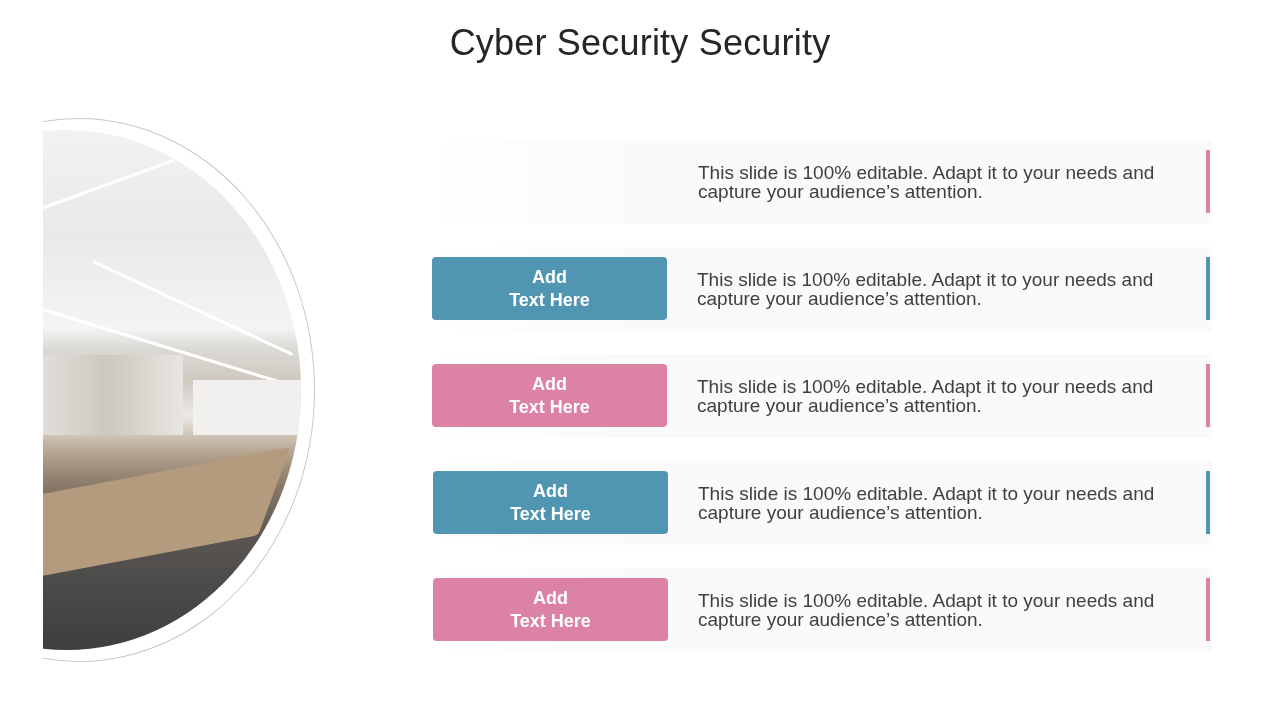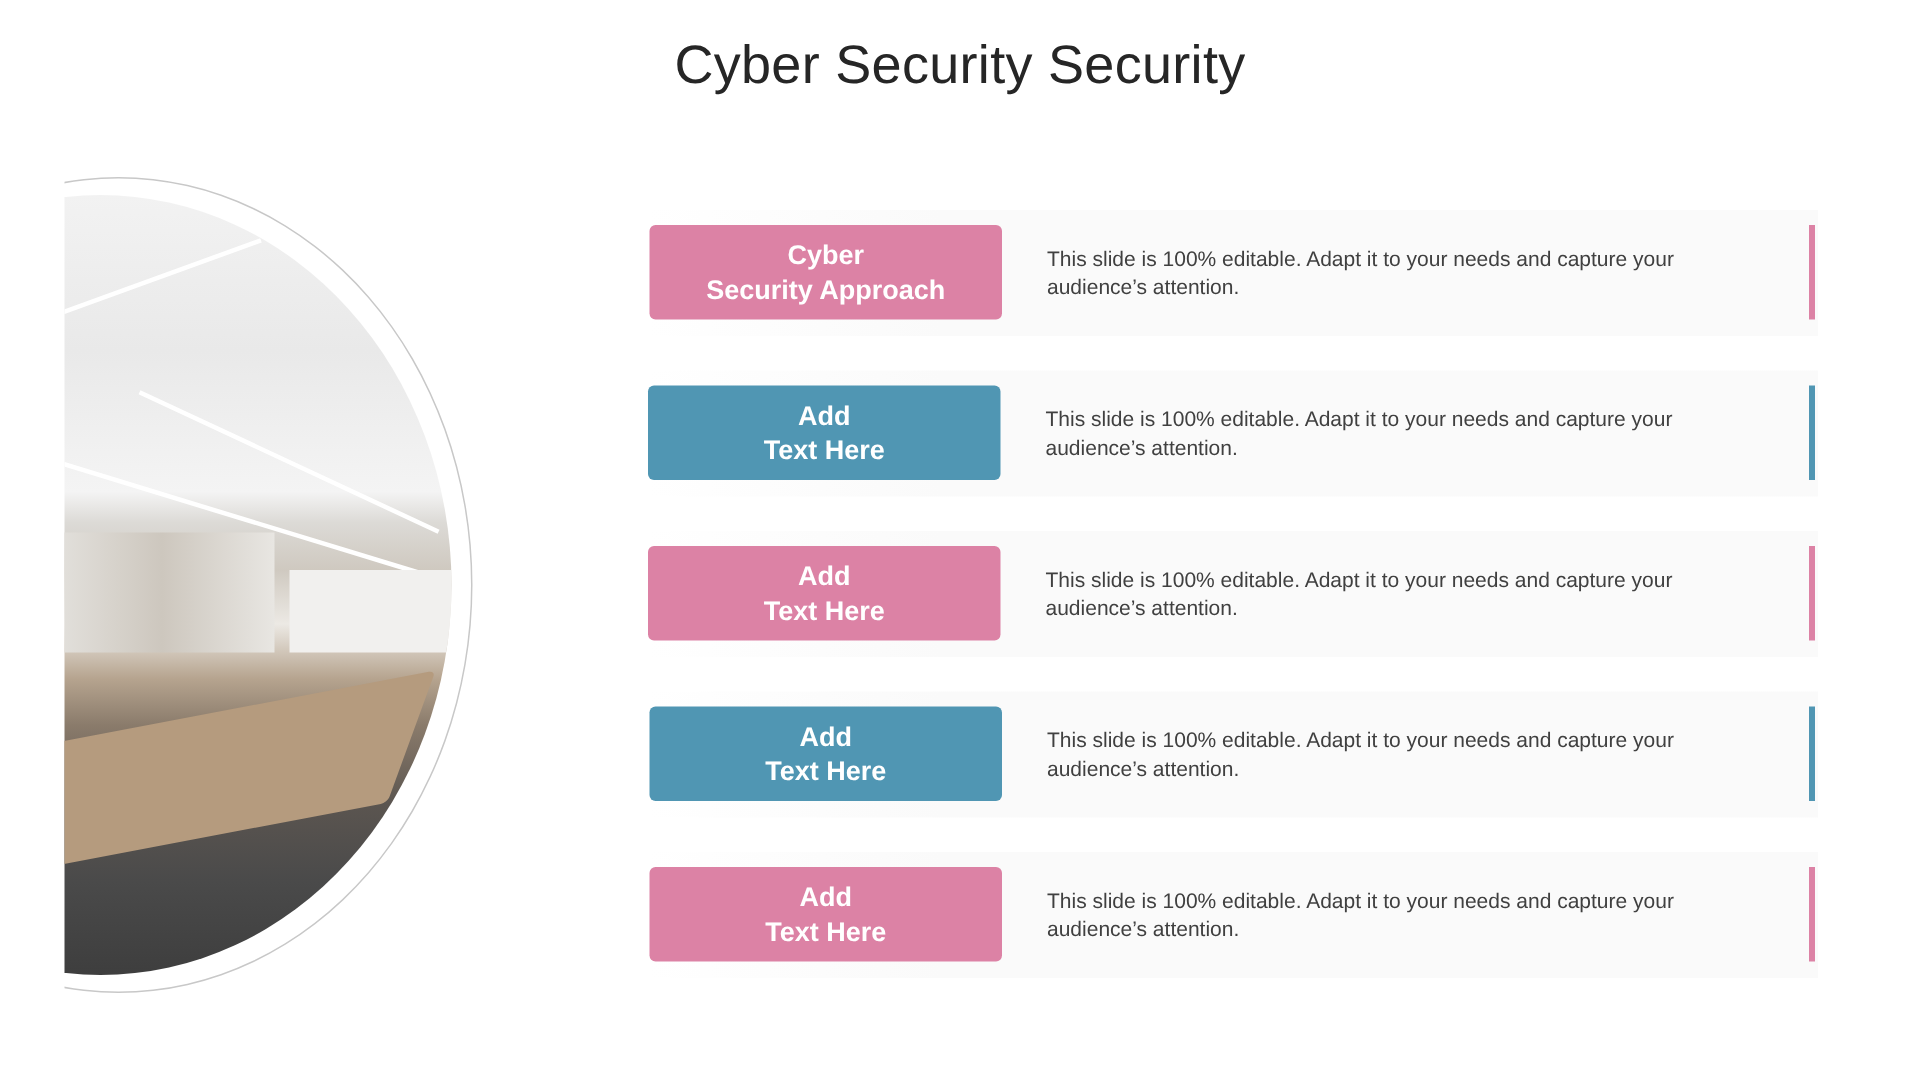--- a/index.html
+++ b/index.html
@@ -49,21 +49,21 @@
     background: linear-gradient(90deg, #ffffff 0%, #fafafa 25%, #fafafa 100%);
   }
   .row-btn {
     position: absolute; left: 1px; top: 10px; width: 235px; height: 63px;
     border-radius: 4px; color: #ffffff; font-weight: bold; font-size: 18px;
     display: flex; flex-direction: column; align-items: center; justify-content: center;
     line-height: 23px; text-align: center; cursor: pointer;
   }
   .row-desc {
     position: absolute; left: 266px; top: 23px; width: 460px;
-    font-size: 14px; line-height: 19px; color: #404040;
+    font-size: 19px; line-height: 19px; color: #404040;
   }
   .row-bar {
     position: absolute; left: 774px; top: 10px; width: 4px; height: 63px;
   }
 </style>
 </head>
 <body>
 
 <div class="title">Cyber Security Security</div>
 
@@ -74,24 +74,20 @@
     <div class="ceil-line" style="left:200px;top:175px;width:260px;transform:rotate(17deg);"></div>
     <div class="ceil-line" style="left:260px;top:130px;width:220px;transform:rotate(25deg);"></div>
     <div class="glass"></div>
     <div class="wall"></div>
     <div class="table"></div>
   </div>
 </div>
 
 <div class="row" style="top:140px;">
   <div class="row-bg"></div>
-  <div class="row-btn" style="background:#dc82a5;">
-    <span>Cyber</span>
-    <span>Security Approach</span>
-  </div>
   <div class="row-desc">This slide is 100% editable. Adapt it to your needs and capture your audience’s attention.</div>
   <div class="row-bar" style="background:#dc82a5;"></div>
 </div>
 
 <div class="row" style="top:247px;">
   <div class="row-bg"></div>
   <div class="row-btn" style="background:#5096b3;left:0;">
     <span>Add</span>
     <span>Text Here</span>
   </div>

